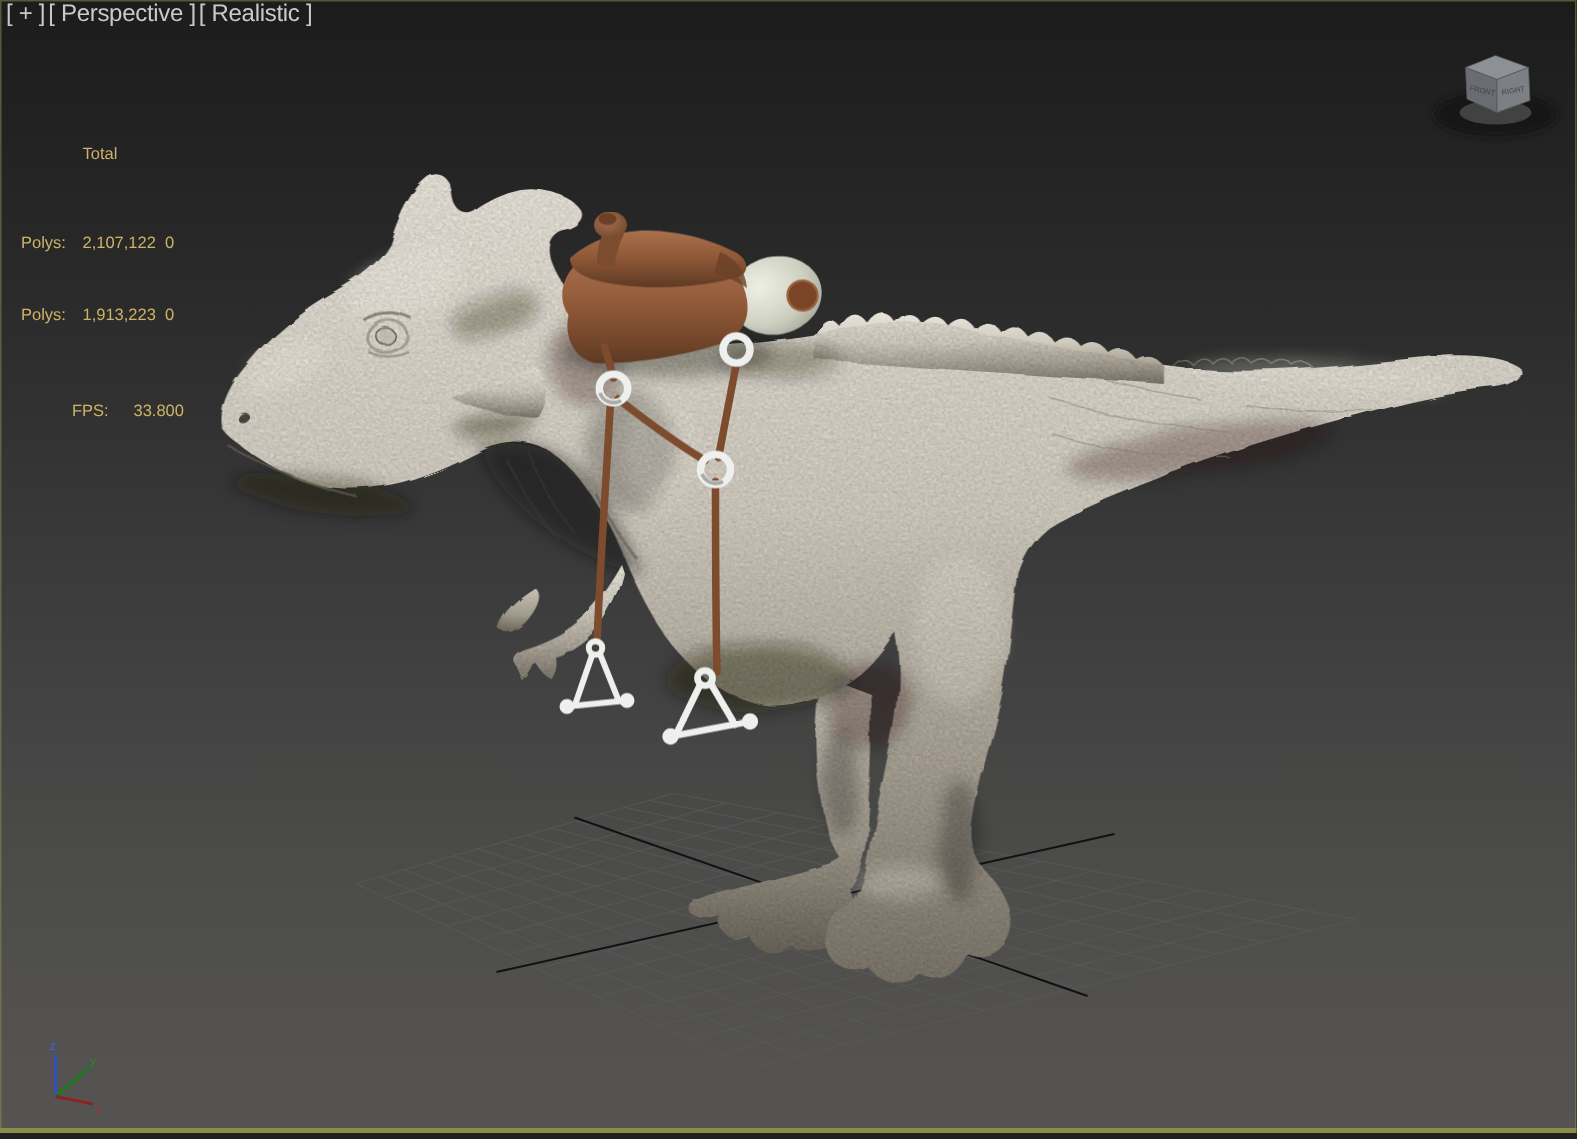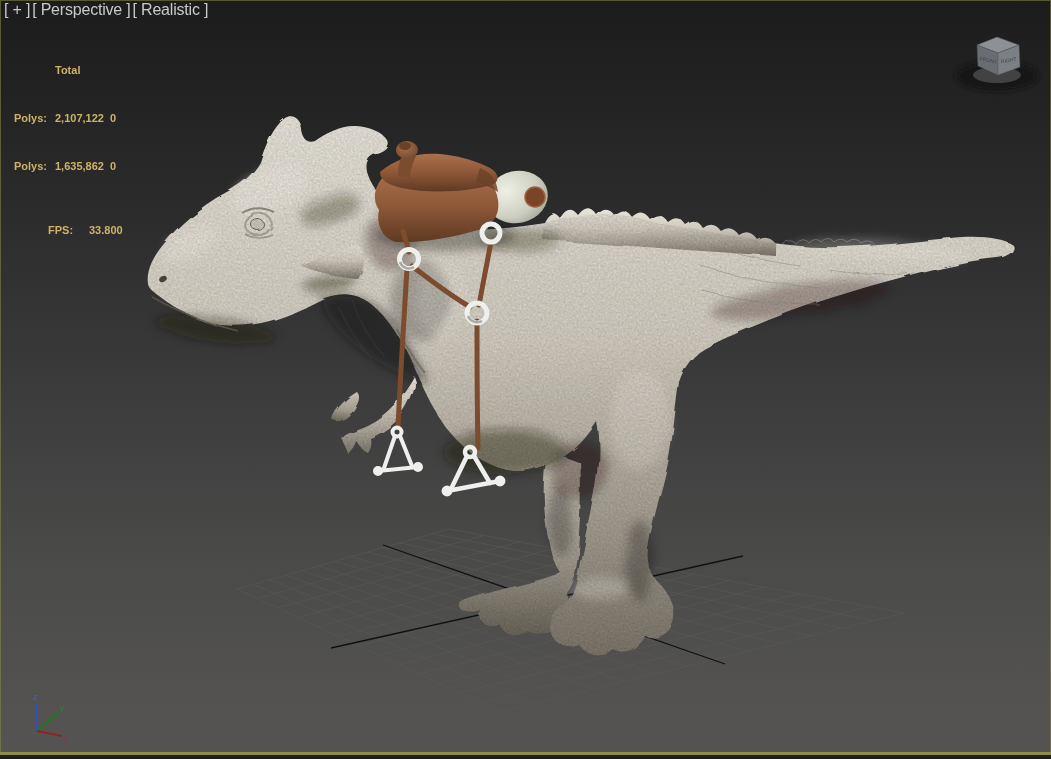--- a/index.html
+++ b/index.html
@@ -10,24 +10,24 @@
   }
   .scene{position:absolute;left:0;top:0;width:1051px;height:759px;display:block;}
   #gridG line{stroke:#595959;stroke-width:.8;opacity:.72;}
   .vp-label{
     position:absolute;left:4px;top:1px;font-size:16px;letter-spacing:-.2px;
     color:#c9c9c9;white-space:pre;z-index:5;
   }
   .vp-label span{margin-right:2px;cursor:default;}
   .stats{
     position:absolute;left:14px;top:30px;font-size:11px;color:#cdb368;
-    white-space:pre;z-index:5;line-height:16px;font-weight:bold;
+    white-space:pre;z-index:5;line-height:16px;
   }
   .srow{height:16px;}
-  .slabel{display:inline-block;width:41px;}
+  .slabel{display:inline-block;width:41px;margin-top:44px;}
   .fps-row{margin-top:16px;padding-left:34px;}
   .vp-border{
     position:absolute;left:0;top:0;right:0;bottom:6px;
     border:1px solid rgba(139,139,74,.55);pointer-events:none;z-index:6;
   }
   .bottom-band{
     position:absolute;left:0;right:0;bottom:0;height:7px;z-index:6;
     background:linear-gradient(to bottom,#8c8c4b 0,#8c8c4b 3px,#232323 3px,#1d1d1d 100%);
   }
   svg text{font-family:"Liberation Sans",sans-serif;}
@@ -249,19 +249,19 @@
       <text x="60" y="710" font-size="8" fill="#2a8a2a">y</text>
       <text x="64" y="742" font-size="8" fill="#a03030">x</text>
     </g>
   </svg>
 
   <div class="vp-label"><span>[ + ]</span><span>[ Perspective ]</span><span>[ Realistic ]</span></div>
 
   <div class="stats">
     <div class="srow"><span class="slabel"></span><span>Total</span></div>
     <div class="srow"><span class="slabel">Polys:</span><span>2,107,122  0</span></div>
-    <div class="srow"><span class="slabel">Polys:</span><span>1,635,862  0</span></div>
+    <div class="srow"><span class="slabel">Polys:</span><span>1,913,223  0</span></div>
     <div class="srow fps-row"><span class="slabel">FPS:</span><span>33.800</span></div>
   </div>
 
   <div class="vp-border"></div>
   <div class="bottom-band"></div>
 </div>
 
 </body></html>

